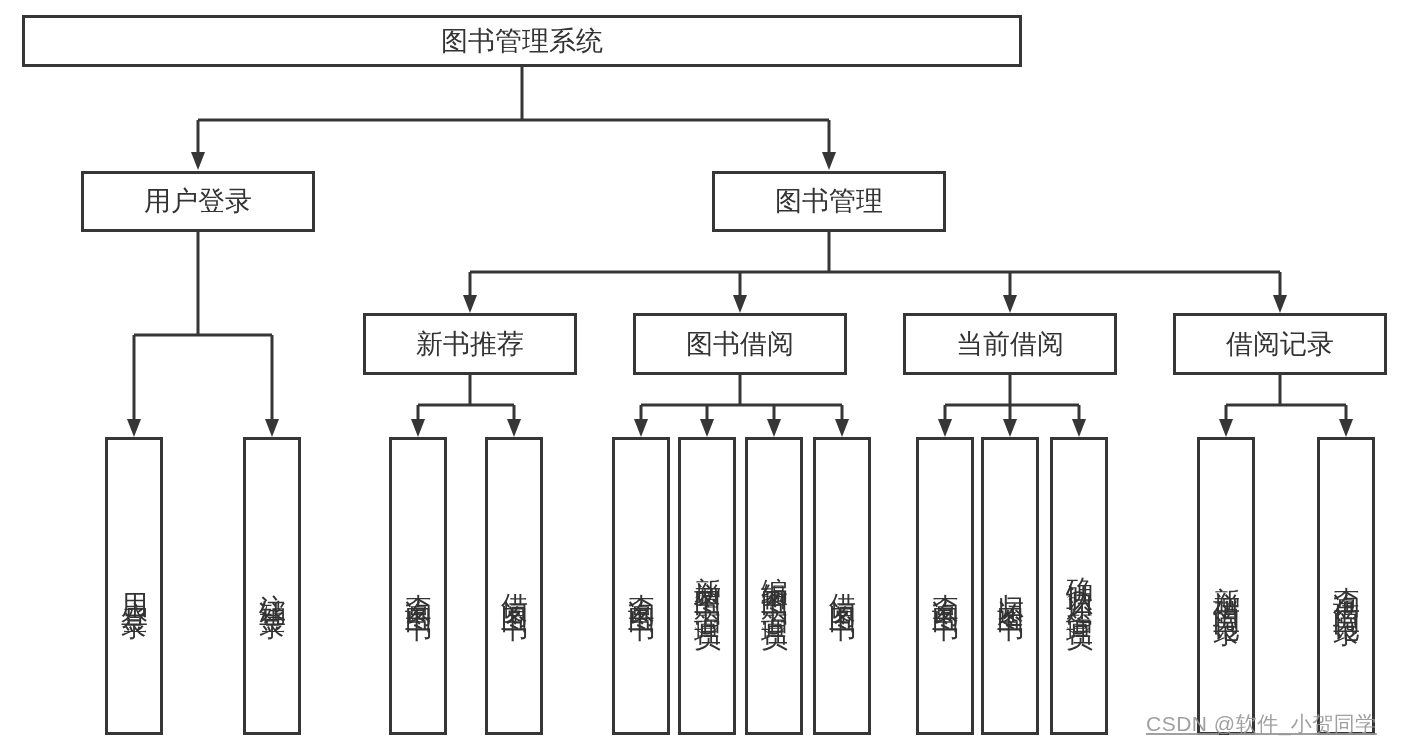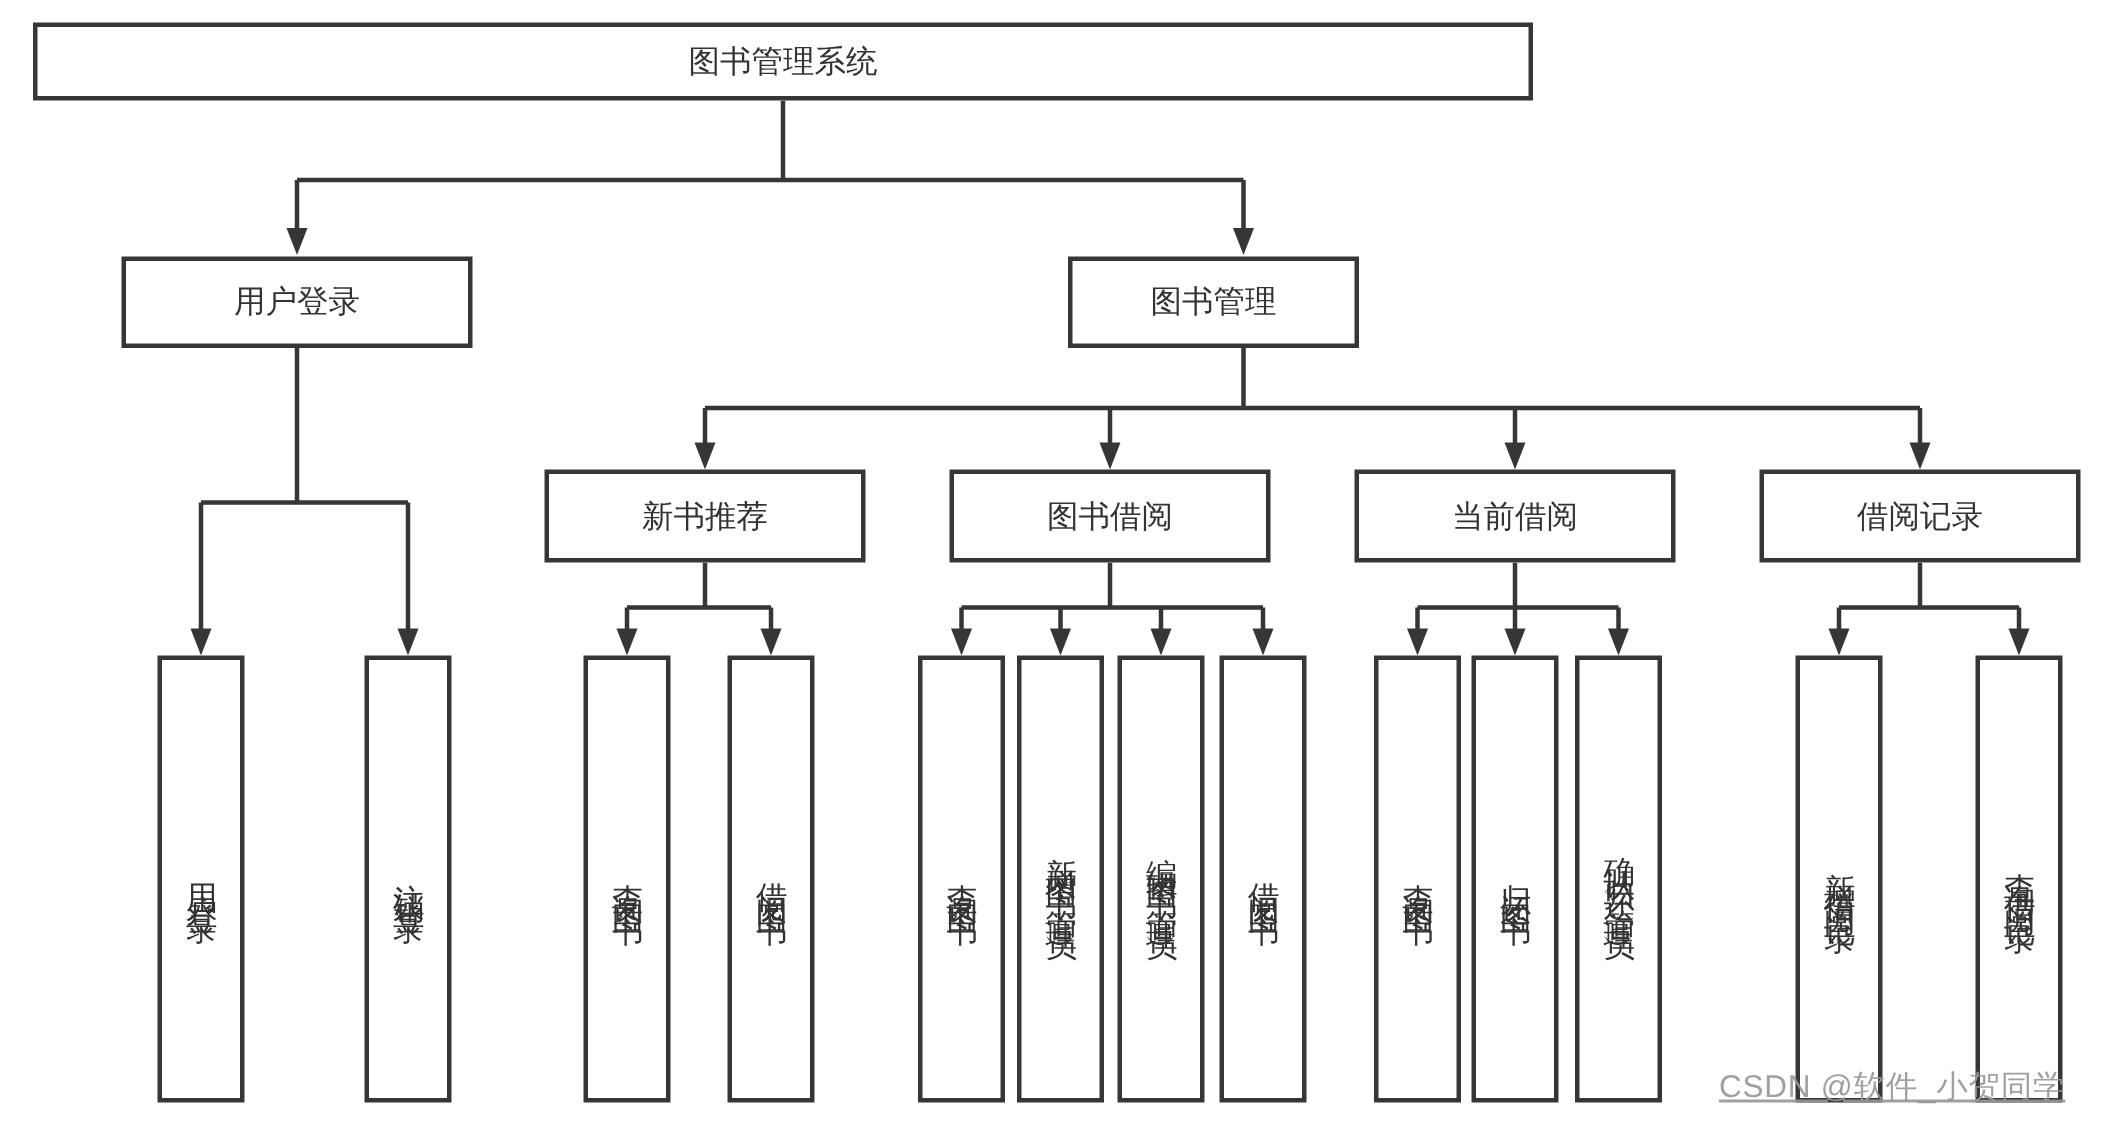--- a/index.html
+++ b/index.html
@@ -6,21 +6,21 @@
   .canvas{
     position:relative;width:1405px;height:747px;background:#ffffff;overflow:hidden;
     font-family:"Liberation Sans","DejaVu Sans",sans-serif;
   }
   .connectors{position:absolute;left:0;top:0;}
   .connectors path{fill:none;stroke:#363636;stroke-width:3;}
   .connectors polygon{fill:#363636;stroke:none;}
   .box{
     position:absolute;box-sizing:border-box;border:3px solid #363636;background:#ffffff;
     display:flex;align-items:center;justify-content:center;
-    color:#333333;font-size:21px;line-height:1;white-space:nowrap;
+    color:#333333;font-size:27px;line-height:1;white-space:nowrap;
   }
   .box.v{
     writing-mode:vertical-rl;text-orientation:mixed;letter-spacing:7px;white-space:normal;
   }
   .watermark{
     position:absolute;left:1146px;top:710px;z-index:6;
     font-size:21px;color:rgba(150,150,150,0.9);pointer-events:none;letter-spacing:0.5px;text-decoration:underline;
   }
 </style>
 </head>
@@ -64,21 +64,21 @@
     <polygon points="1339,419 1353,419 1346,437"></polygon>
   </svg>
 
   <div class="box" style="left:22px;top:15px;width:1000px;height:52px">
     <span>图书管理系统</span>
   </div>
 
   <div class="box" style="left:81px;top:171px;width:234px;height:61px">
     <span>用户登录</span>
   </div>
-  <div class="box" style="left:712px;top:171px;width:194px;height:61px">
+  <div class="box" style="left:712px;top:171px;width:234px;height:61px">
     <span>图书管理</span>
   </div>
 
   <div class="box" style="left:633px;top:313px;width:214px;height:62px">
     <span>图书借阅</span>
   </div>
   <div class="box" style="left:363px;top:313px;width:214px;height:62px">
     <span>新书推荐</span>
   </div>
   <div class="box" style="left:903px;top:313px;width:214px;height:62px">

